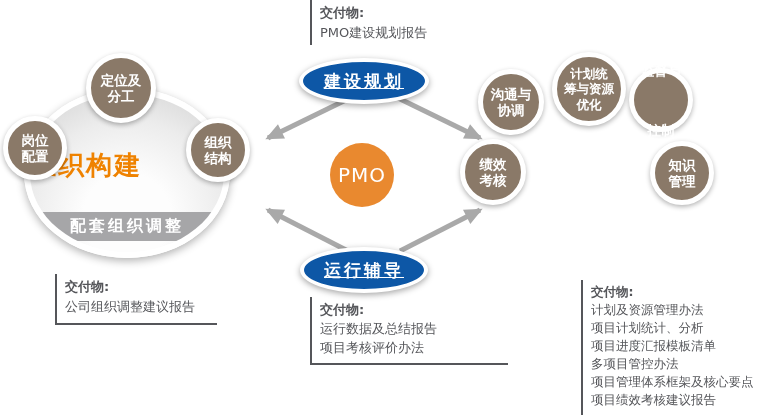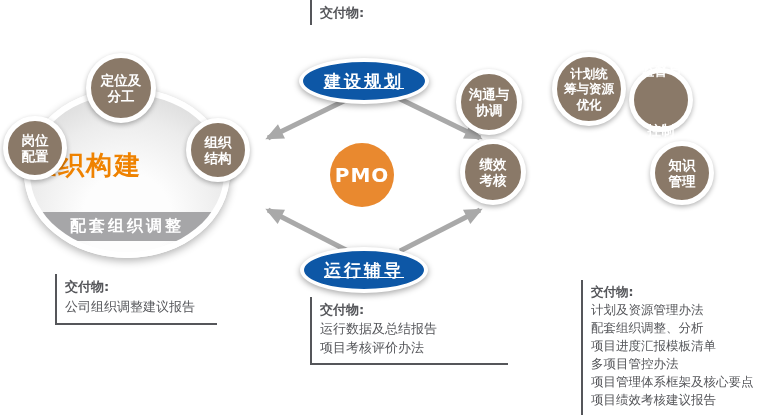--- a/index.html
+++ b/index.html
@@ -48,21 +48,21 @@
     background:#0D57A6;border:4px solid #ffffff;
     box-shadow:0 2px 6px rgba(0,0,0,0.35);
     display:flex;align-items:center;justify-content:center;
     color:#fff;font-weight:bold;font-size:17px;letter-spacing:3px;z-index:4;text-decoration:underline;
   }
   .ellipse-top{left:299px;top:58px;width:130px;height:46px;}
   .ellipse-bottom{left:300px;top:247px;width:128px;height:46px;}
   .pmo{
     position:absolute;left:330px;top:143px;width:64px;height:64px;border-radius:50%;
     background:#E9892F;display:flex;align-items:center;justify-content:center;
-    color:#ffffff;font-size:20px;letter-spacing:1px;z-index:4;font-weight:bold;
+    color:#ffffff;font-size:20px;letter-spacing:1px;z-index:4;
   }
 
   
   .dblock{
     position:absolute;box-sizing:border-box;color:#55565A;font-size:13px;line-height:20px;
     border-left:2px solid #55565A;padding:3px 0 6px 8px;z-index:5;
   }
   .dblock .dlabel{font-weight:bold;}
   .bordered-bottom{border-bottom:2px solid #55565A;}
   #d-top{left:310px;top:0;width:150px;padding-bottom:2px;}
@@ -97,21 +97,21 @@
   </div>
   <div class="sat" style="left:3px;top:116px;width:64px;height:64px;">
     <div>岗位</div>
     <div>配置</div>
   </div>
   <div class="sat" style="left:186px;top:118px;width:64px;height:64px;">
     <div>组织</div>
     <div>结构</div>
   </div>
 
-  <div class="sat" style="left:456px;top:69px;width:66px;height:66px;">
+  <div class="sat" style="left:478px;top:69px;width:66px;height:66px;">
     <div>沟通与</div>
     <div>协调</div>
   </div>
   <div class="sat sat-small" style="left:552px;top:52px;width:74px;height:74px;">
     <div>计划统</div>
     <div>筹与资源</div>
     <div>优化</div>
   </div>
   <div class="sat" style="left:629px;top:68px;width:64px;height:64px;gap:43px;">
     <div>监督与</div>
@@ -125,36 +125,37 @@
     <div>知识</div>
     <div>管理</div>
   </div>
 
   <div class="ellipse ellipse-top">建设规划</div>
   <div class="pmo">PMO</div>
   <div class="ellipse ellipse-bottom">运行辅导</div>
 
   <div class="dblock" id="d-top">
     <div class="dlabel">交付物:</div>
+    <div>PMO建设规划报告</div>
   </div>
 
   <div class="dblock bordered-bottom" id="d-left">
     <div class="dlabel">交付物:</div>
     <div>公司组织调整建议报告</div>
   </div>
 
   <div class="dblock bordered-bottom" id="d-center">
     <div class="dlabel">交付物:</div>
     <div>运行数据及总结报告</div>
     <div>项目考核评价办法</div>
   </div>
 
   <div class="dblock bordered-bottom" id="d-right">
     <div class="dlabel">交付物:</div>
     <div>计划及资源管理办法</div>
-    <div>配套组织调整、分析</div>
+    <div>项目计划统计、分析</div>
     <div>项目进度汇报模板清单</div>
     <div>多项目管控办法</div>
     <div>项目管理体系框架及核心要点</div>
     <div>项目绩效考核建议报告</div>
   </div>
 
 </div>
 
 </body></html>

